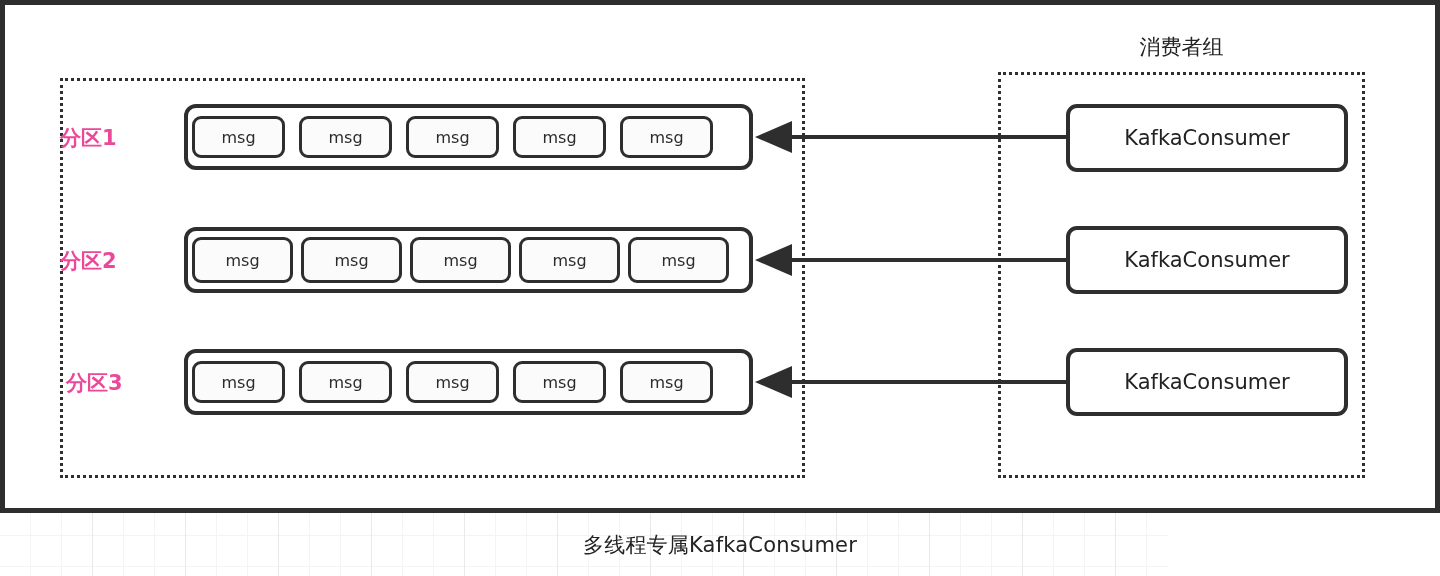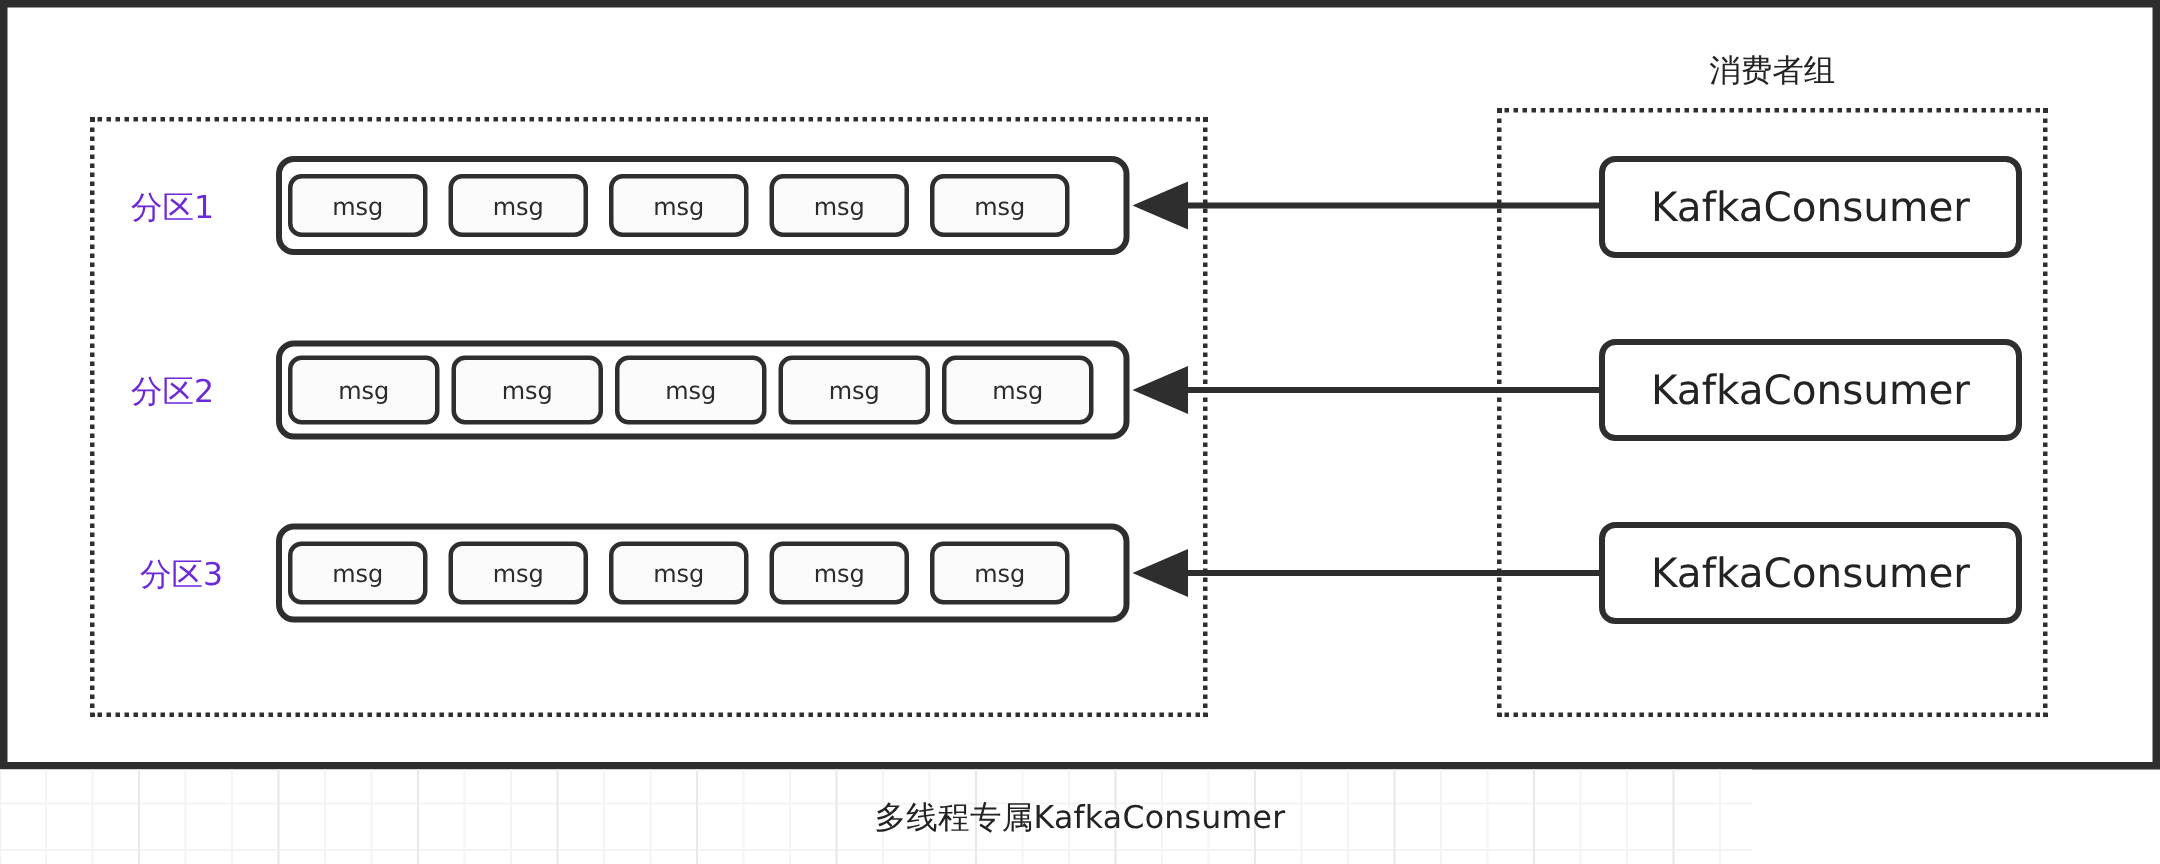--- a/index.html
+++ b/index.html
@@ -94,24 +94,24 @@
     text-align: center;
     font-size: 21px;
     color: #232323;
     white-space: nowrap;
   }
 
   
   .partition-label {
     position: absolute;
     width: 110px;
-    text-align: center;
-    font-size: 21px;
-    color: #6d28d9;
-    white-space: nowrap;
+    font-size: 21px;
+    color: #ec4899;
+    white-space: nowrap;
+    font-weight: bold;
   }
 
   .partition {
     position: absolute;
     box-sizing: border-box;
     border: 4px solid #2e2e2e;
     border-radius: 12px;
     background: #ffffff;
     display: flex;
     align-items: center;
@@ -133,21 +133,21 @@
   
   .consumer {
     position: absolute;
     box-sizing: border-box;
     border: 4px solid #2e2e2e;
     border-radius: 11px;
     background: #ffffff;
     display: flex;
     align-items: center;
     justify-content: center;
-    font-size: 27px;
+    font-size: 21px;
     color: #232323;
     white-space: nowrap;
   }
 
   
   .arrow-svg {
     position: absolute;
     left: 0;
     top: 0;
     width: 1440px;

